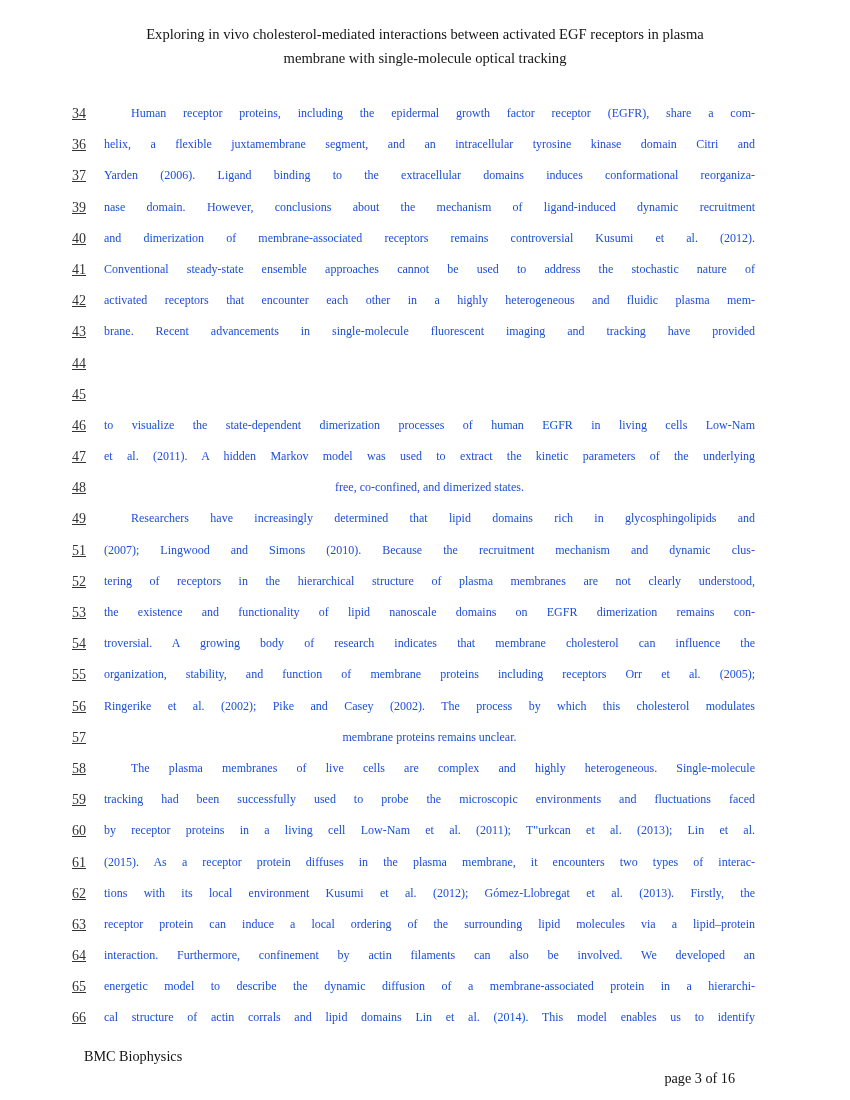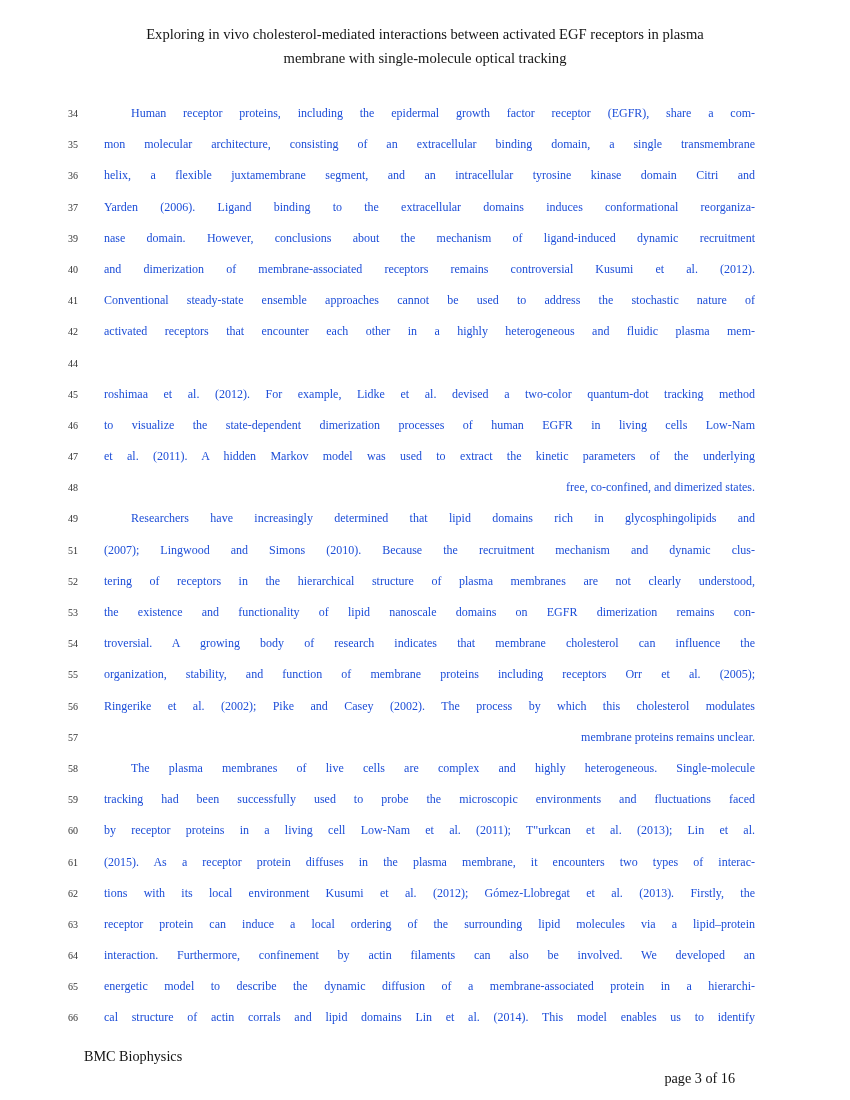--- a/index.html
+++ b/index.html
@@ -52,46 +52,47 @@
     height: 31.2px;
     line-height: 31.2px;
     white-space: nowrap;
   }
 
   .lnum {
     position: absolute;
     left: 68px;
     top: 0;
     width: 22px;
-    text-align: left;
-    font-size: 10px;
+    text-align: center;
+    font-size: 14px;
     line-height: 31.2px;
     color: #333333;
     font-family: "Liberation Serif", "DejaVu Serif", serif;
+    text-decoration: underline;
   }
 
   .ltext {
     position: absolute;
     left: 104px;
     top: 0;
     width: 651px;
     font-size: 12px;
     line-height: 31.2px;
     color: #1d4ed8;
     white-space: pre;
   }
 
   
   .ltext.just {
     text-align: justify;
     text-align-last: justify;
     white-space: normal;
   }
   .ltext.flush {
-    text-align: right;
+    text-align: center;
     white-space: pre;
   }
 
   .indent { display: inline-block; width: 27px; }
 
   
   .footer {
     position: absolute;
     left: 84px;
     top: 1046px;
@@ -114,24 +115,20 @@
     <span class="title-line">membrane with single-molecule optical tracking</span>
   </div>
 
   <div class="body-col" id="body-col">
       <div class="para">
         <div class="tline">
           <span class="lnum">34</span>
           <span class="ltext just"><span class="indent"></span>Human receptor proteins, including the epidermal growth factor receptor (EGFR), share a com-</span>
         </div>
         <div class="tline">
-          <span class="lnum">35</span>
-          <span class="ltext just">mon molecular architecture, consisting of an extracellular binding domain, a single transmembrane</span>
-        </div>
-        <div class="tline">
           <span class="lnum">36</span>
           <span class="ltext just">helix, a flexible juxtamembrane segment, and an intracellular tyrosine kinase domain Citri and</span>
         </div>
         <div class="tline">
           <span class="lnum">37</span>
           <span class="ltext just">Yarden (2006).  Ligand binding to the extracellular domains induces conformational reorganiza-</span>
         </div>
         <div class="tline">
           <span class="lnum">39</span>
           <span class="ltext just">nase domain. However, conclusions about the mechanism of ligand-induced dynamic recruitment</span>
@@ -142,25 +139,28 @@
         </div>
         <div class="tline">
           <span class="lnum">41</span>
           <span class="ltext just">Conventional steady-state ensemble approaches cannot be used to address the stochastic nature of</span>
         </div>
         <div class="tline">
           <span class="lnum">42</span>
           <span class="ltext just">activated receptors that encounter each other in a highly heterogeneous and fluidic plasma mem-</span>
         </div>
         <div class="tline">
+          <span class="lnum">43</span>
+          <span class="ltext just">brane.  Recent advancements in single-molecule fluorescent imaging and tracking have provided</span>
+        </div>
+        <div class="tline">
           <span class="lnum">44</span>
         </div>
         <div class="tline">
           <span class="lnum">45</span>
-          <span class="ltext just">roshimaa et al. (2012). For example, Lidke et al. devised a two-color quantum-dot tracking method</span>
         </div>
         <div class="tline">
           <span class="lnum">46</span>
           <span class="ltext just">to visualize the state-dependent dimerization processes of human EGFR in living cells Low-Nam</span>
         </div>
         <div class="tline">
           <span class="lnum">47</span>
           <span class="ltext just">et al. (2011). A hidden Markov model was used to extract the kinetic parameters of the underlying</span>
         </div>
         <div class="tline">

